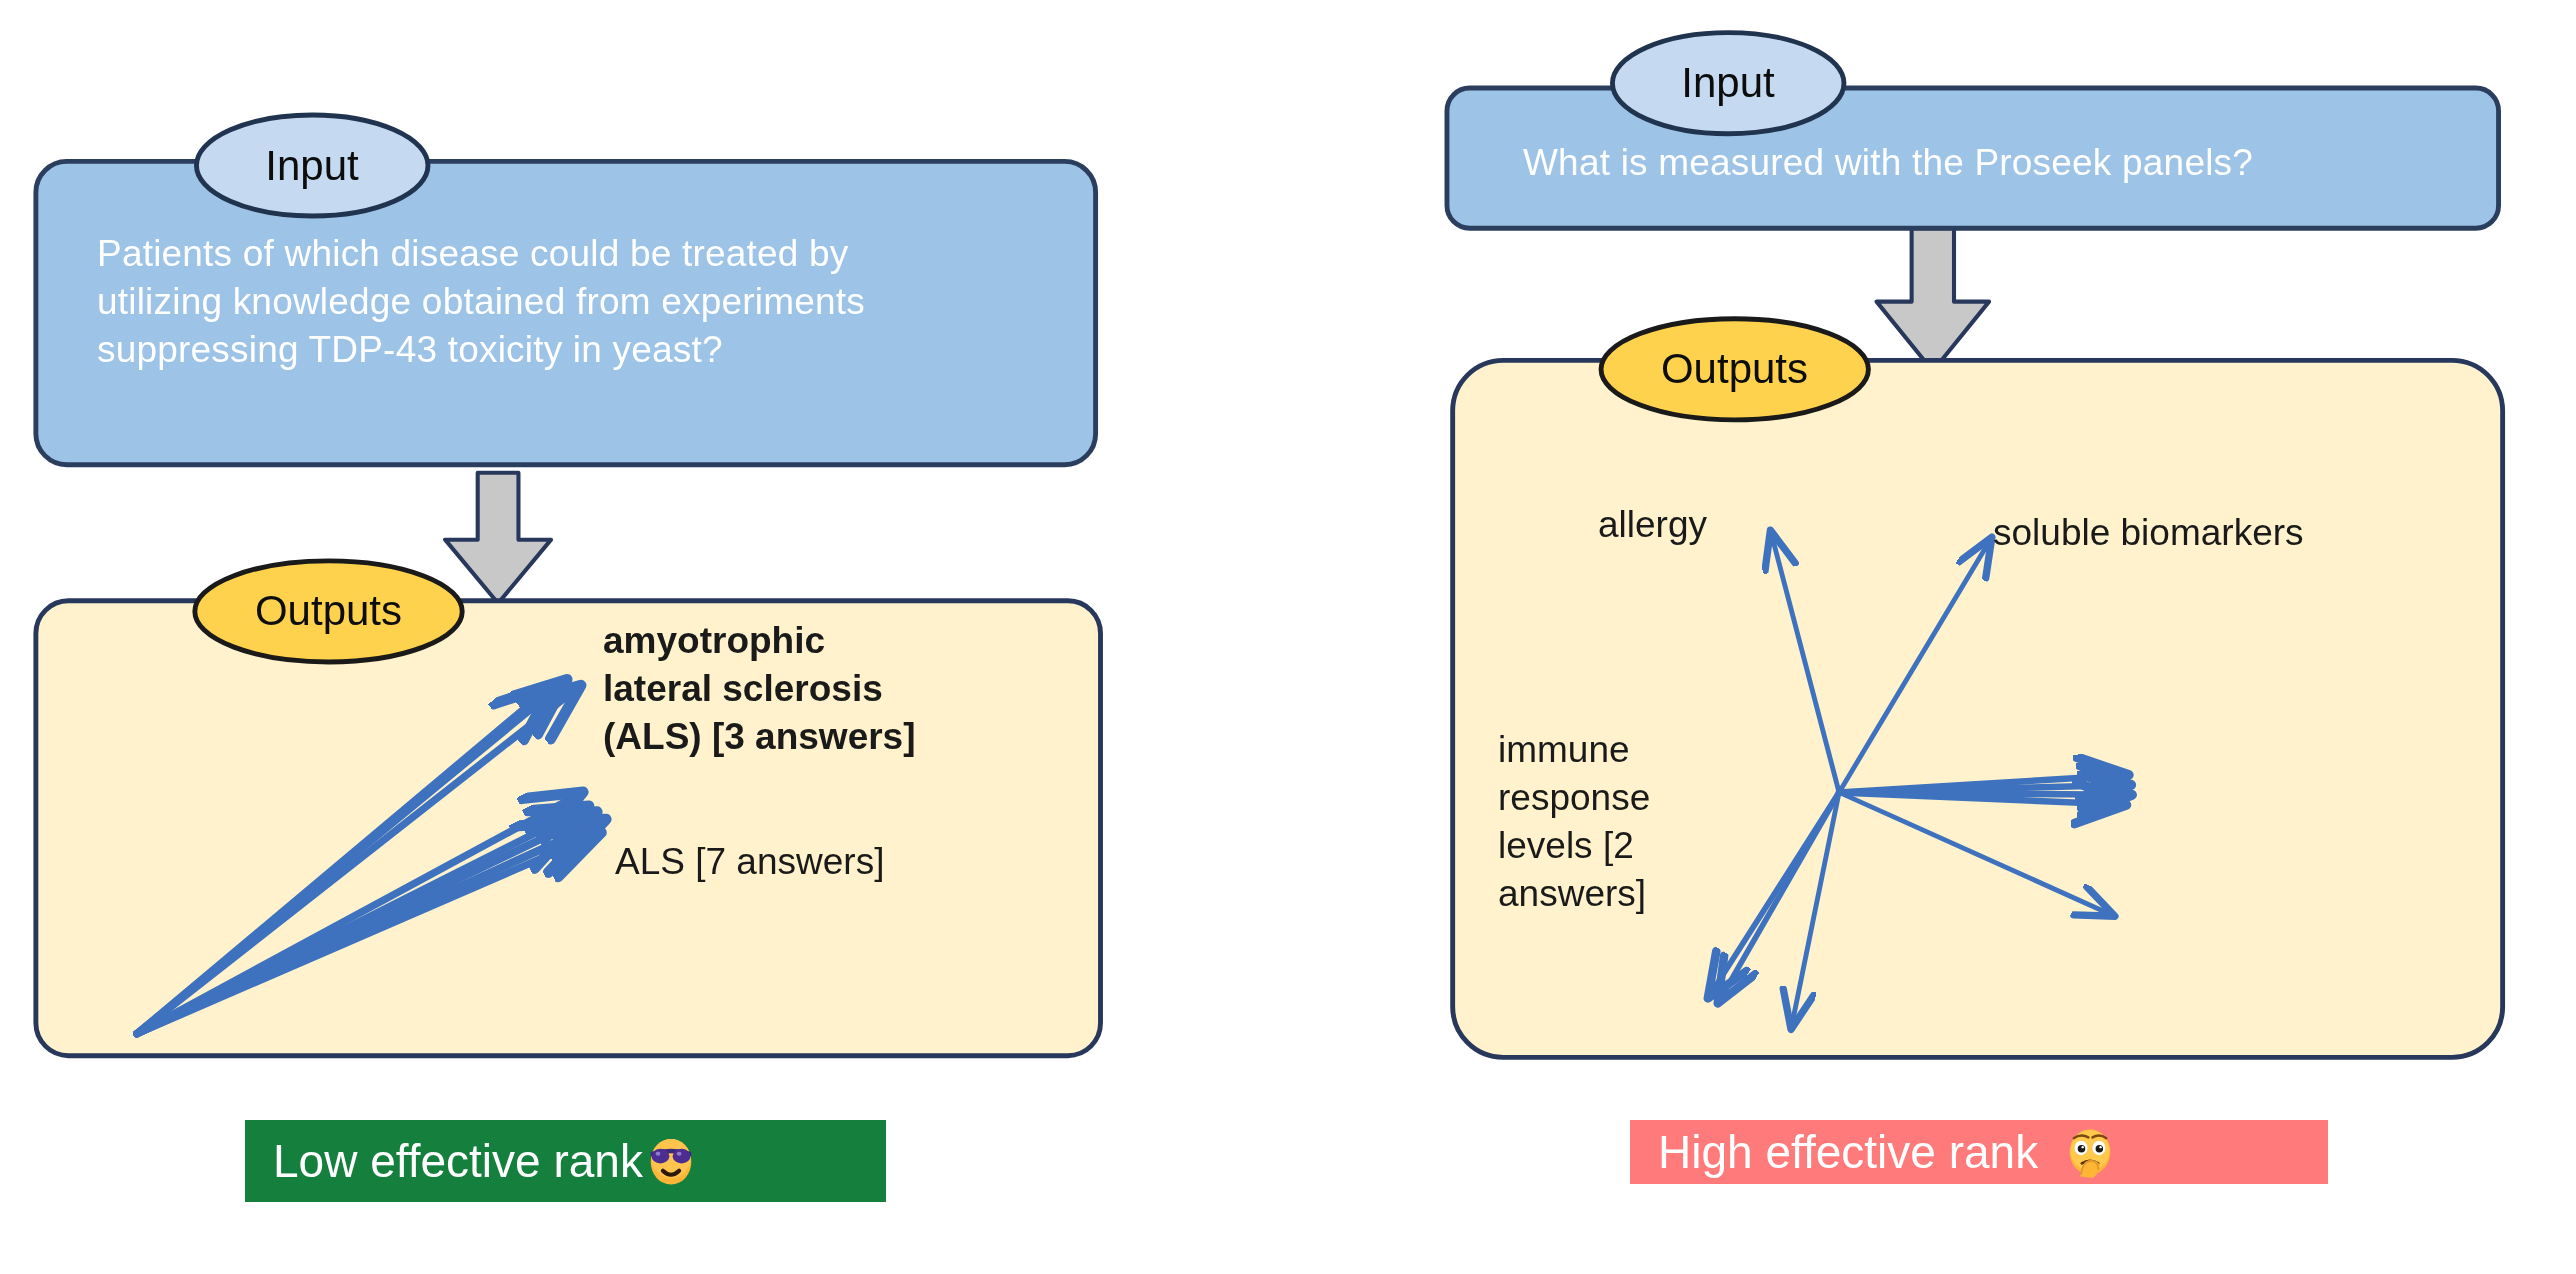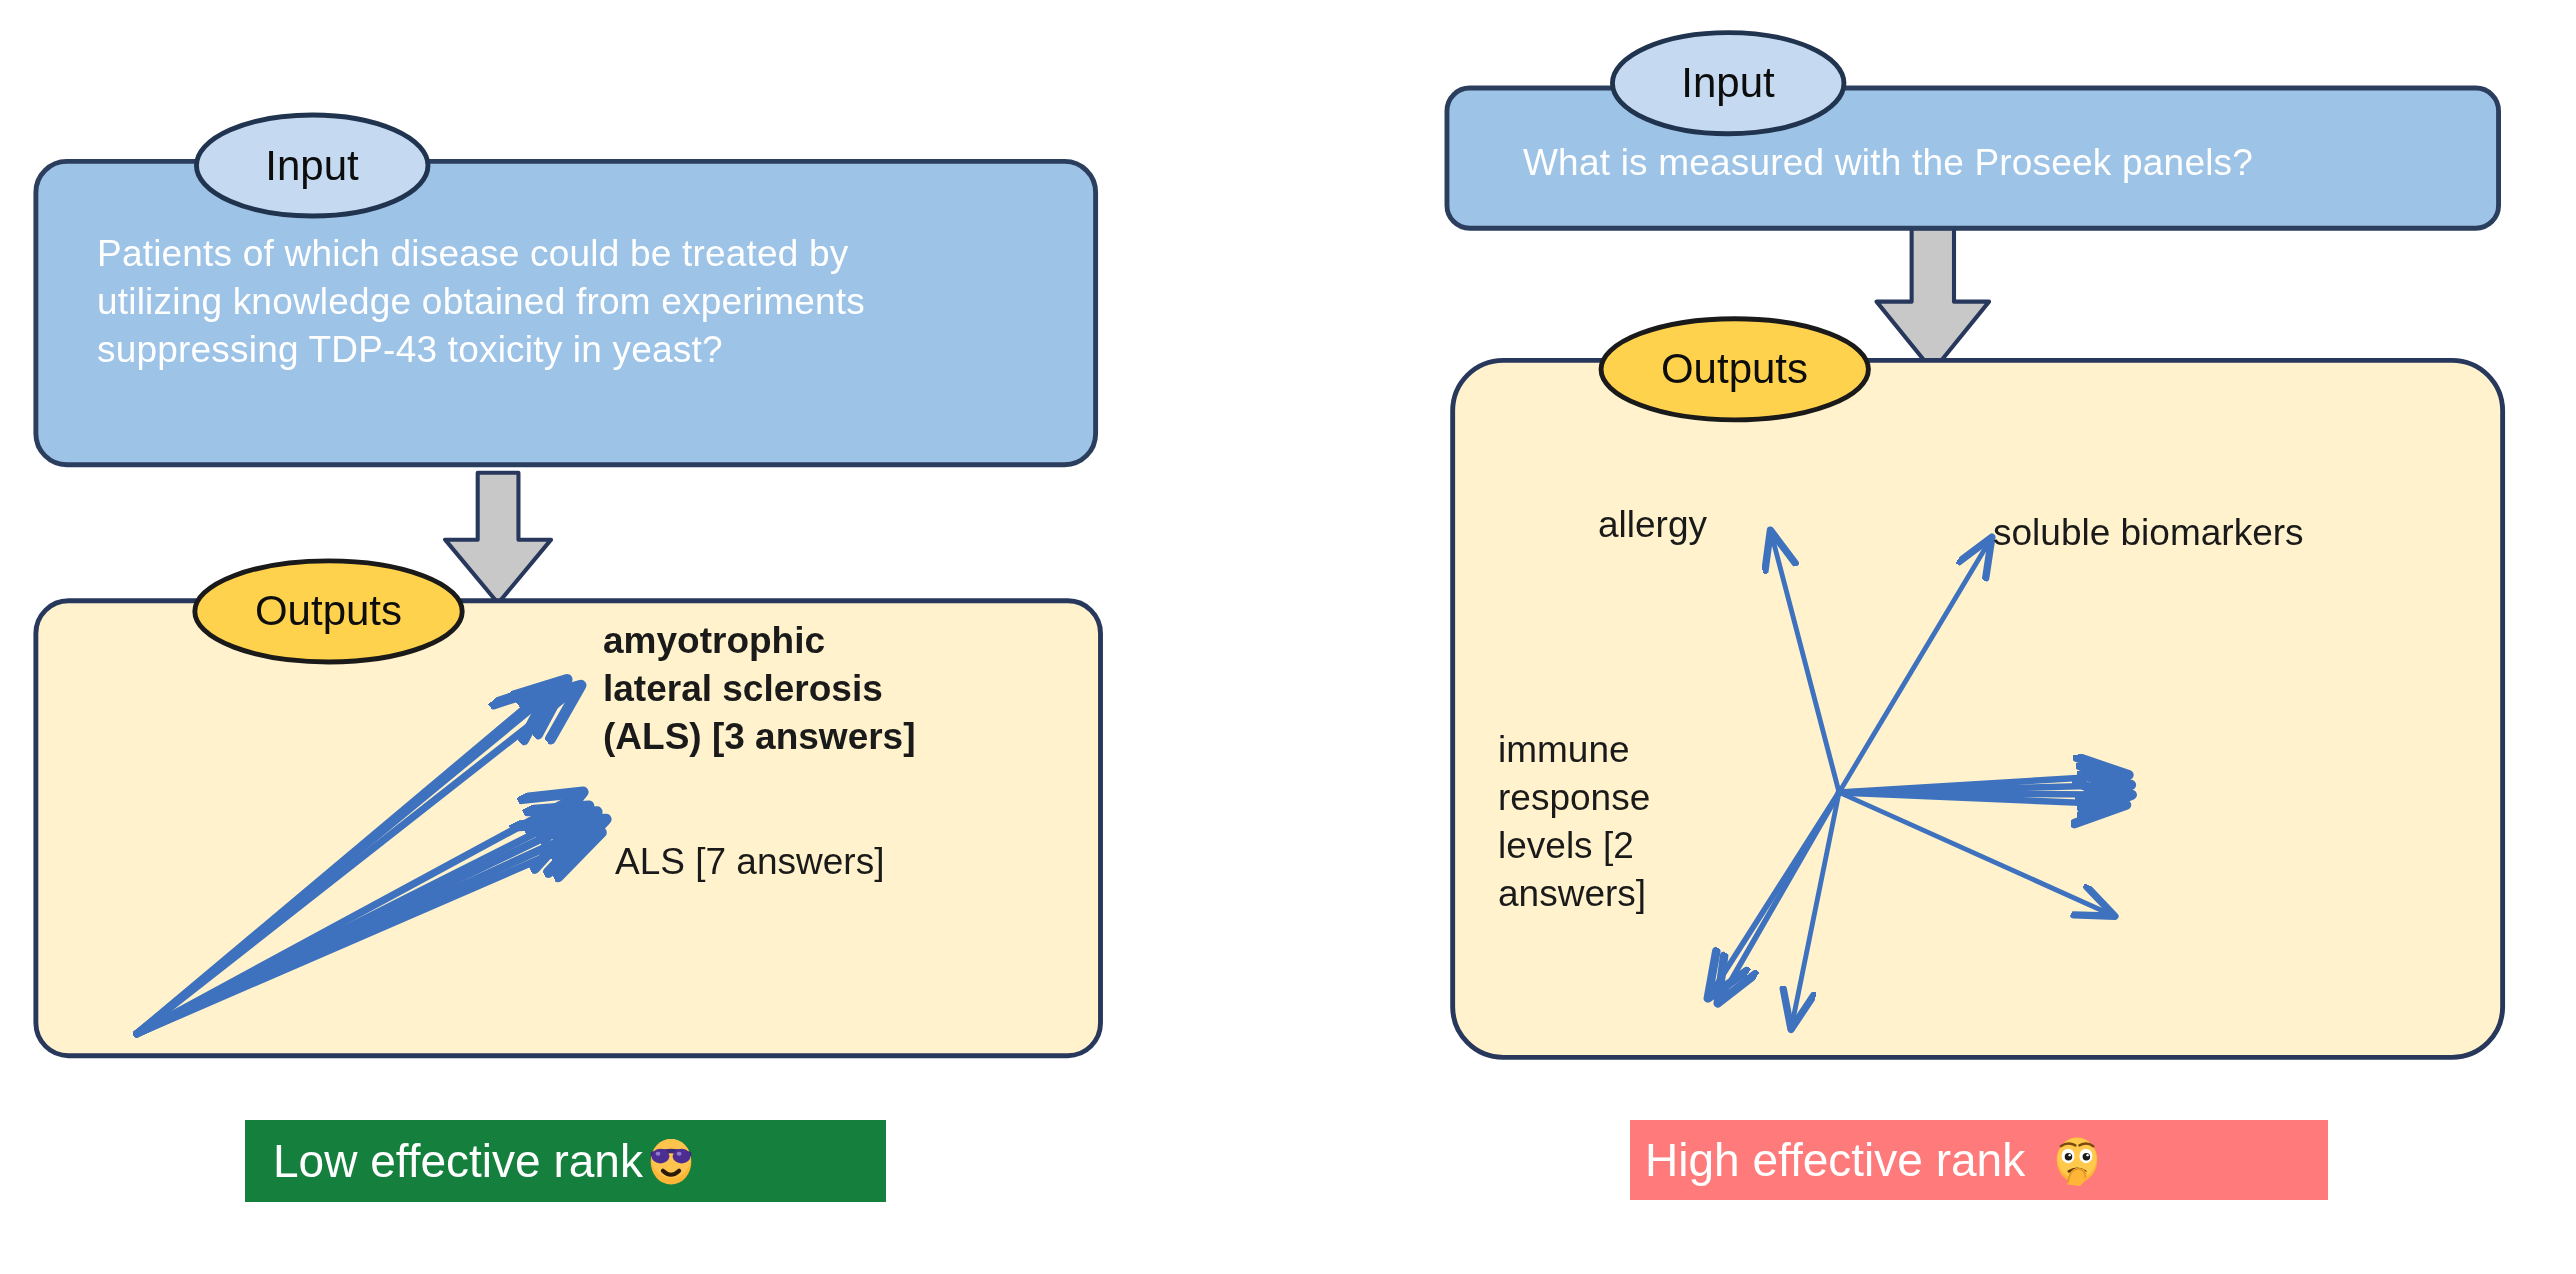--- a/index.html
+++ b/index.html
@@ -189,21 +189,21 @@
   <div class="txt answer-label" style="left:1993px; top:461px; width:457px;margin-top:48px;">soluble biomarkers</div>
 
 
 
   <div class="txt answer-label" style="left:1498px; top:726px; width:261px;">immune
 response
 levels [2
 answers]</div>
 
 
-  <div class="banner" style="left:1630px; top:1120px; width:698px; height:80px; background:#FF7B7B; padding-left:15px;gap:24px;">
+  <div class="banner" style="left:1630px; top:1120px; width:698px; height:64px; background:#FF7B7B; padding-left:28px;gap:24px;">
     <span class="banner-text">High effective rank</span>
     <span class="banner-emoji">
       <svg class="emoji-img" width="52" height="52" viewBox="0 0 64 64" aria-hidden="true">
         <ellipse cx="32" cy="32" rx="25" ry="28" fill="#FFB636"></ellipse>
         <ellipse cx="32" cy="30" rx="24" ry="25" fill="#FFC94D"></ellipse>
         <ellipse cx="21" cy="27" rx="8" ry="9" fill="#FFFFFF"></ellipse>
         <ellipse cx="43" cy="27" rx="8" ry="9" fill="#FFFFFF"></ellipse>
         <circle cx="21.5" cy="28" r="4.6" fill="#1A1A1A"></circle>
         <circle cx="43.5" cy="28" r="4.6" fill="#1A1A1A"></circle>
         <circle cx="23" cy="26" r="1.5" fill="#FFFFFF"></circle>

